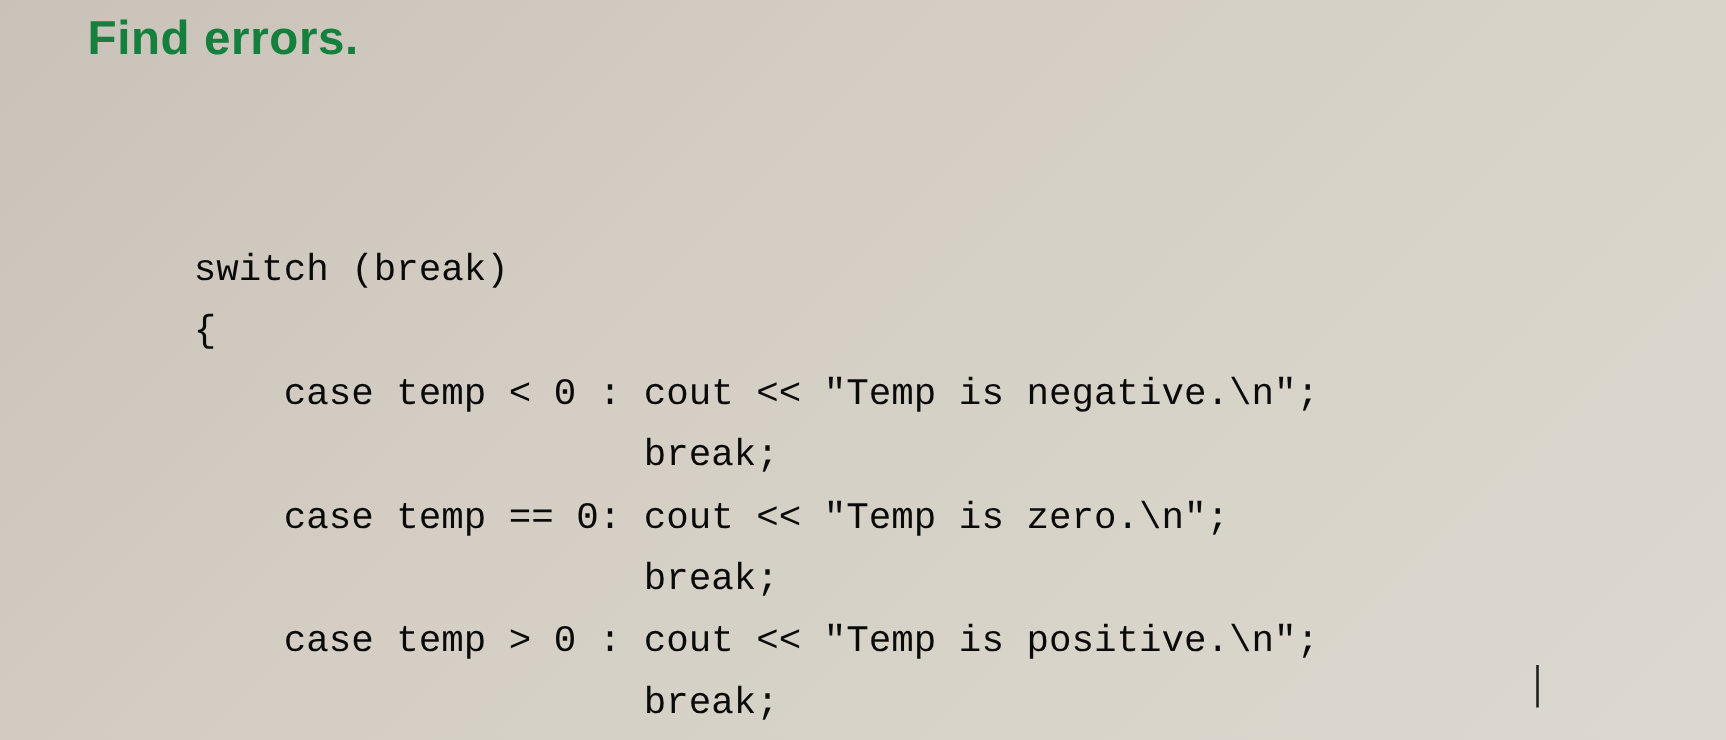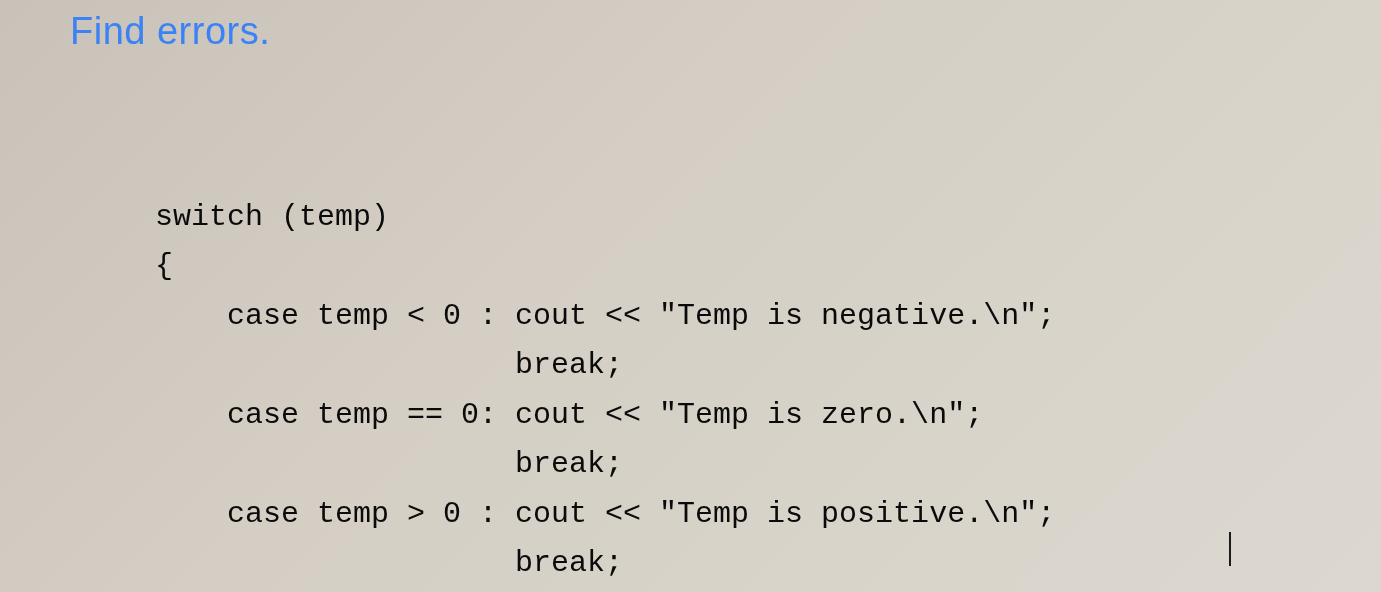--- a/index.html
+++ b/index.html
@@ -12,22 +12,22 @@
       height: 592px;
       background: linear-gradient(135deg, #c8c2b8 0%, #d4ceC4 40%, #d8d4ca 70%, #dcd8d0 100%);
       padding: 10px 70px 0 70px;
       font-family: sans-serif;
       overflow: hidden;
       position: relative;
     }
     .heading {
       font-family: Arial, Helvetica, sans-serif;
       font-size: 38px;
-      font-weight: 400;
-      color: #3b82f6;
+      font-weight: 700;
+      color: #15803d;
       margin-bottom: 90px;
       letter-spacing: 0.5px;
     }
     .code-block {
       font-family: "Courier New", Courier, monospace;
       font-size: 30px;
       color: #0a0a0a;
       line-height: 1.65;
       padding-left: 85px;
       white-space: pre;
@@ -41,21 +41,21 @@
       height: 34px;
       background: #1a1a1a;
     }
   </style>
 </head>
 <body>
 
 <div class="heading">Find errors.</div>
 
 <div class="code-block">
-<span>switch (temp)</span>
+<span>switch (break)</span>
 <span>{</span>
 <span>    case temp &lt; 0 : cout &lt;&lt; "Temp is negative.\n";</span>
 <span>                    break;</span>
 <span>    case temp == 0: cout &lt;&lt; "Temp is zero.\n";</span>
 <span>                    break;</span>
 <span>    case temp &gt; 0 : cout &lt;&lt; "Temp is positive.\n";</span>
 <span>                    break;</span>
 
 </div>
 

